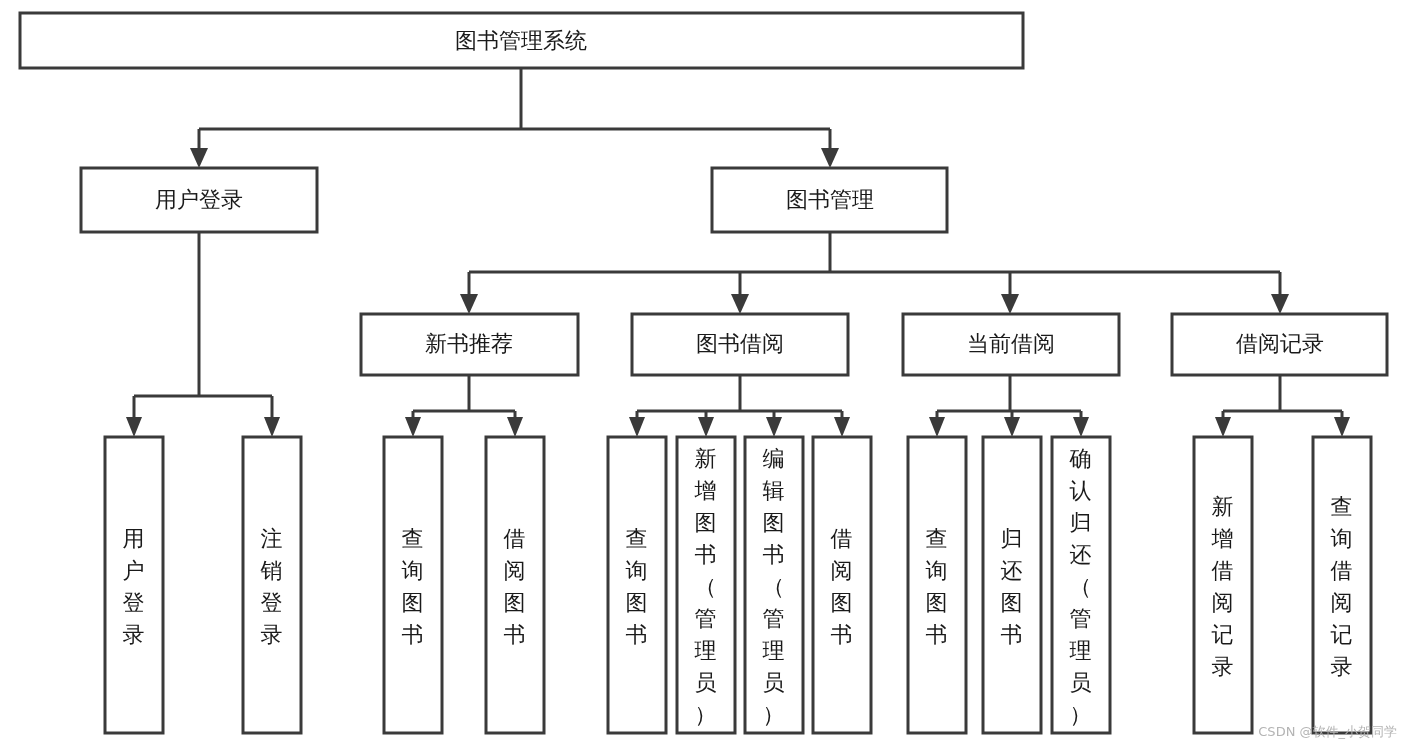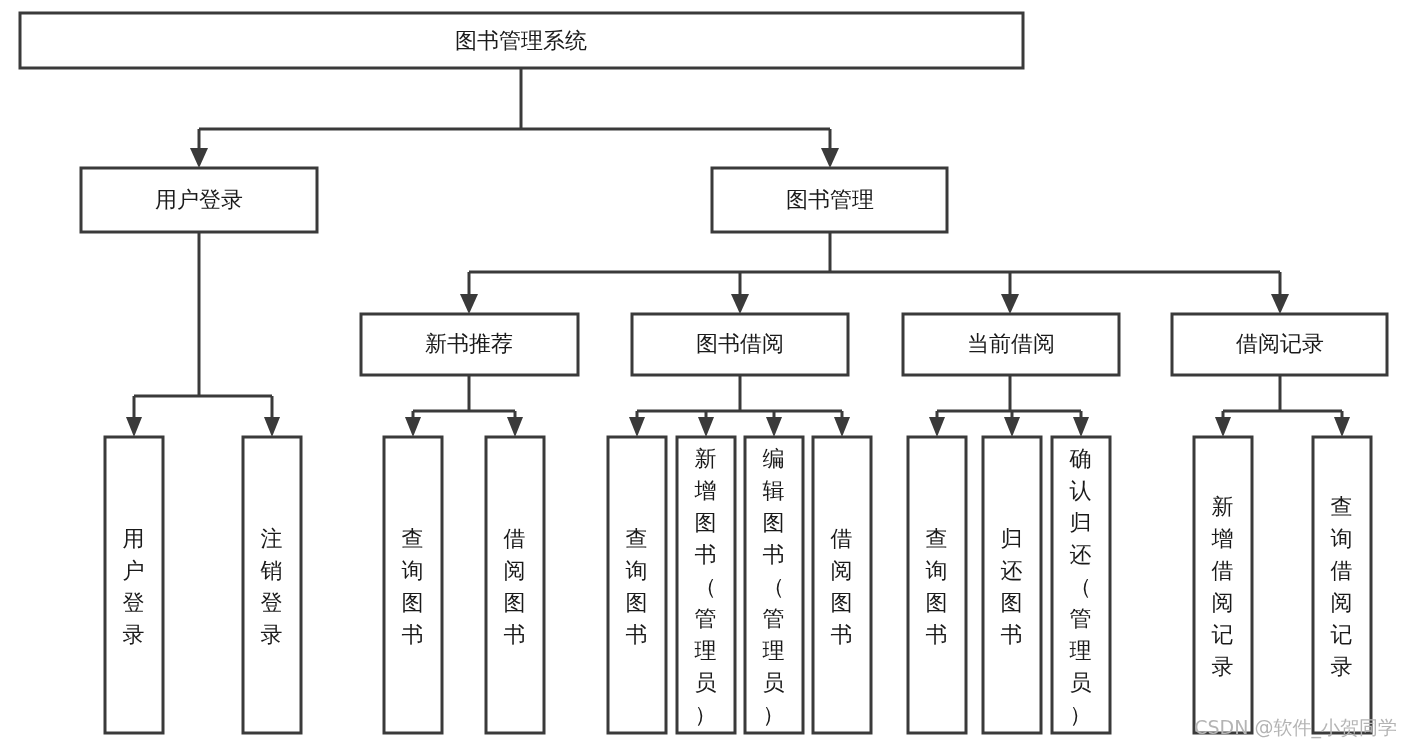--- a/index.html
+++ b/index.html
@@ -45,21 +45,21 @@
   }
   .arrow-head {
     fill: #3a3a3a;
     stroke: none;
   }
   .watermark {
     position: absolute;
     right: 8px;
     bottom: 6px;
     font-family: "DejaVu Sans", "Liberation Sans", sans-serif;
-    font-size: 19px;
+    font-size: 13px;
     color: #b4b4b4;
     white-space: nowrap;
     pointer-events: none;
     margin-left: 21px;
   }
 </style>
 </head>
 <body>
 
 <svg id="diagram" viewBox="0 0 1405 747" xmlns="http://www.w3.org/2000/svg">

